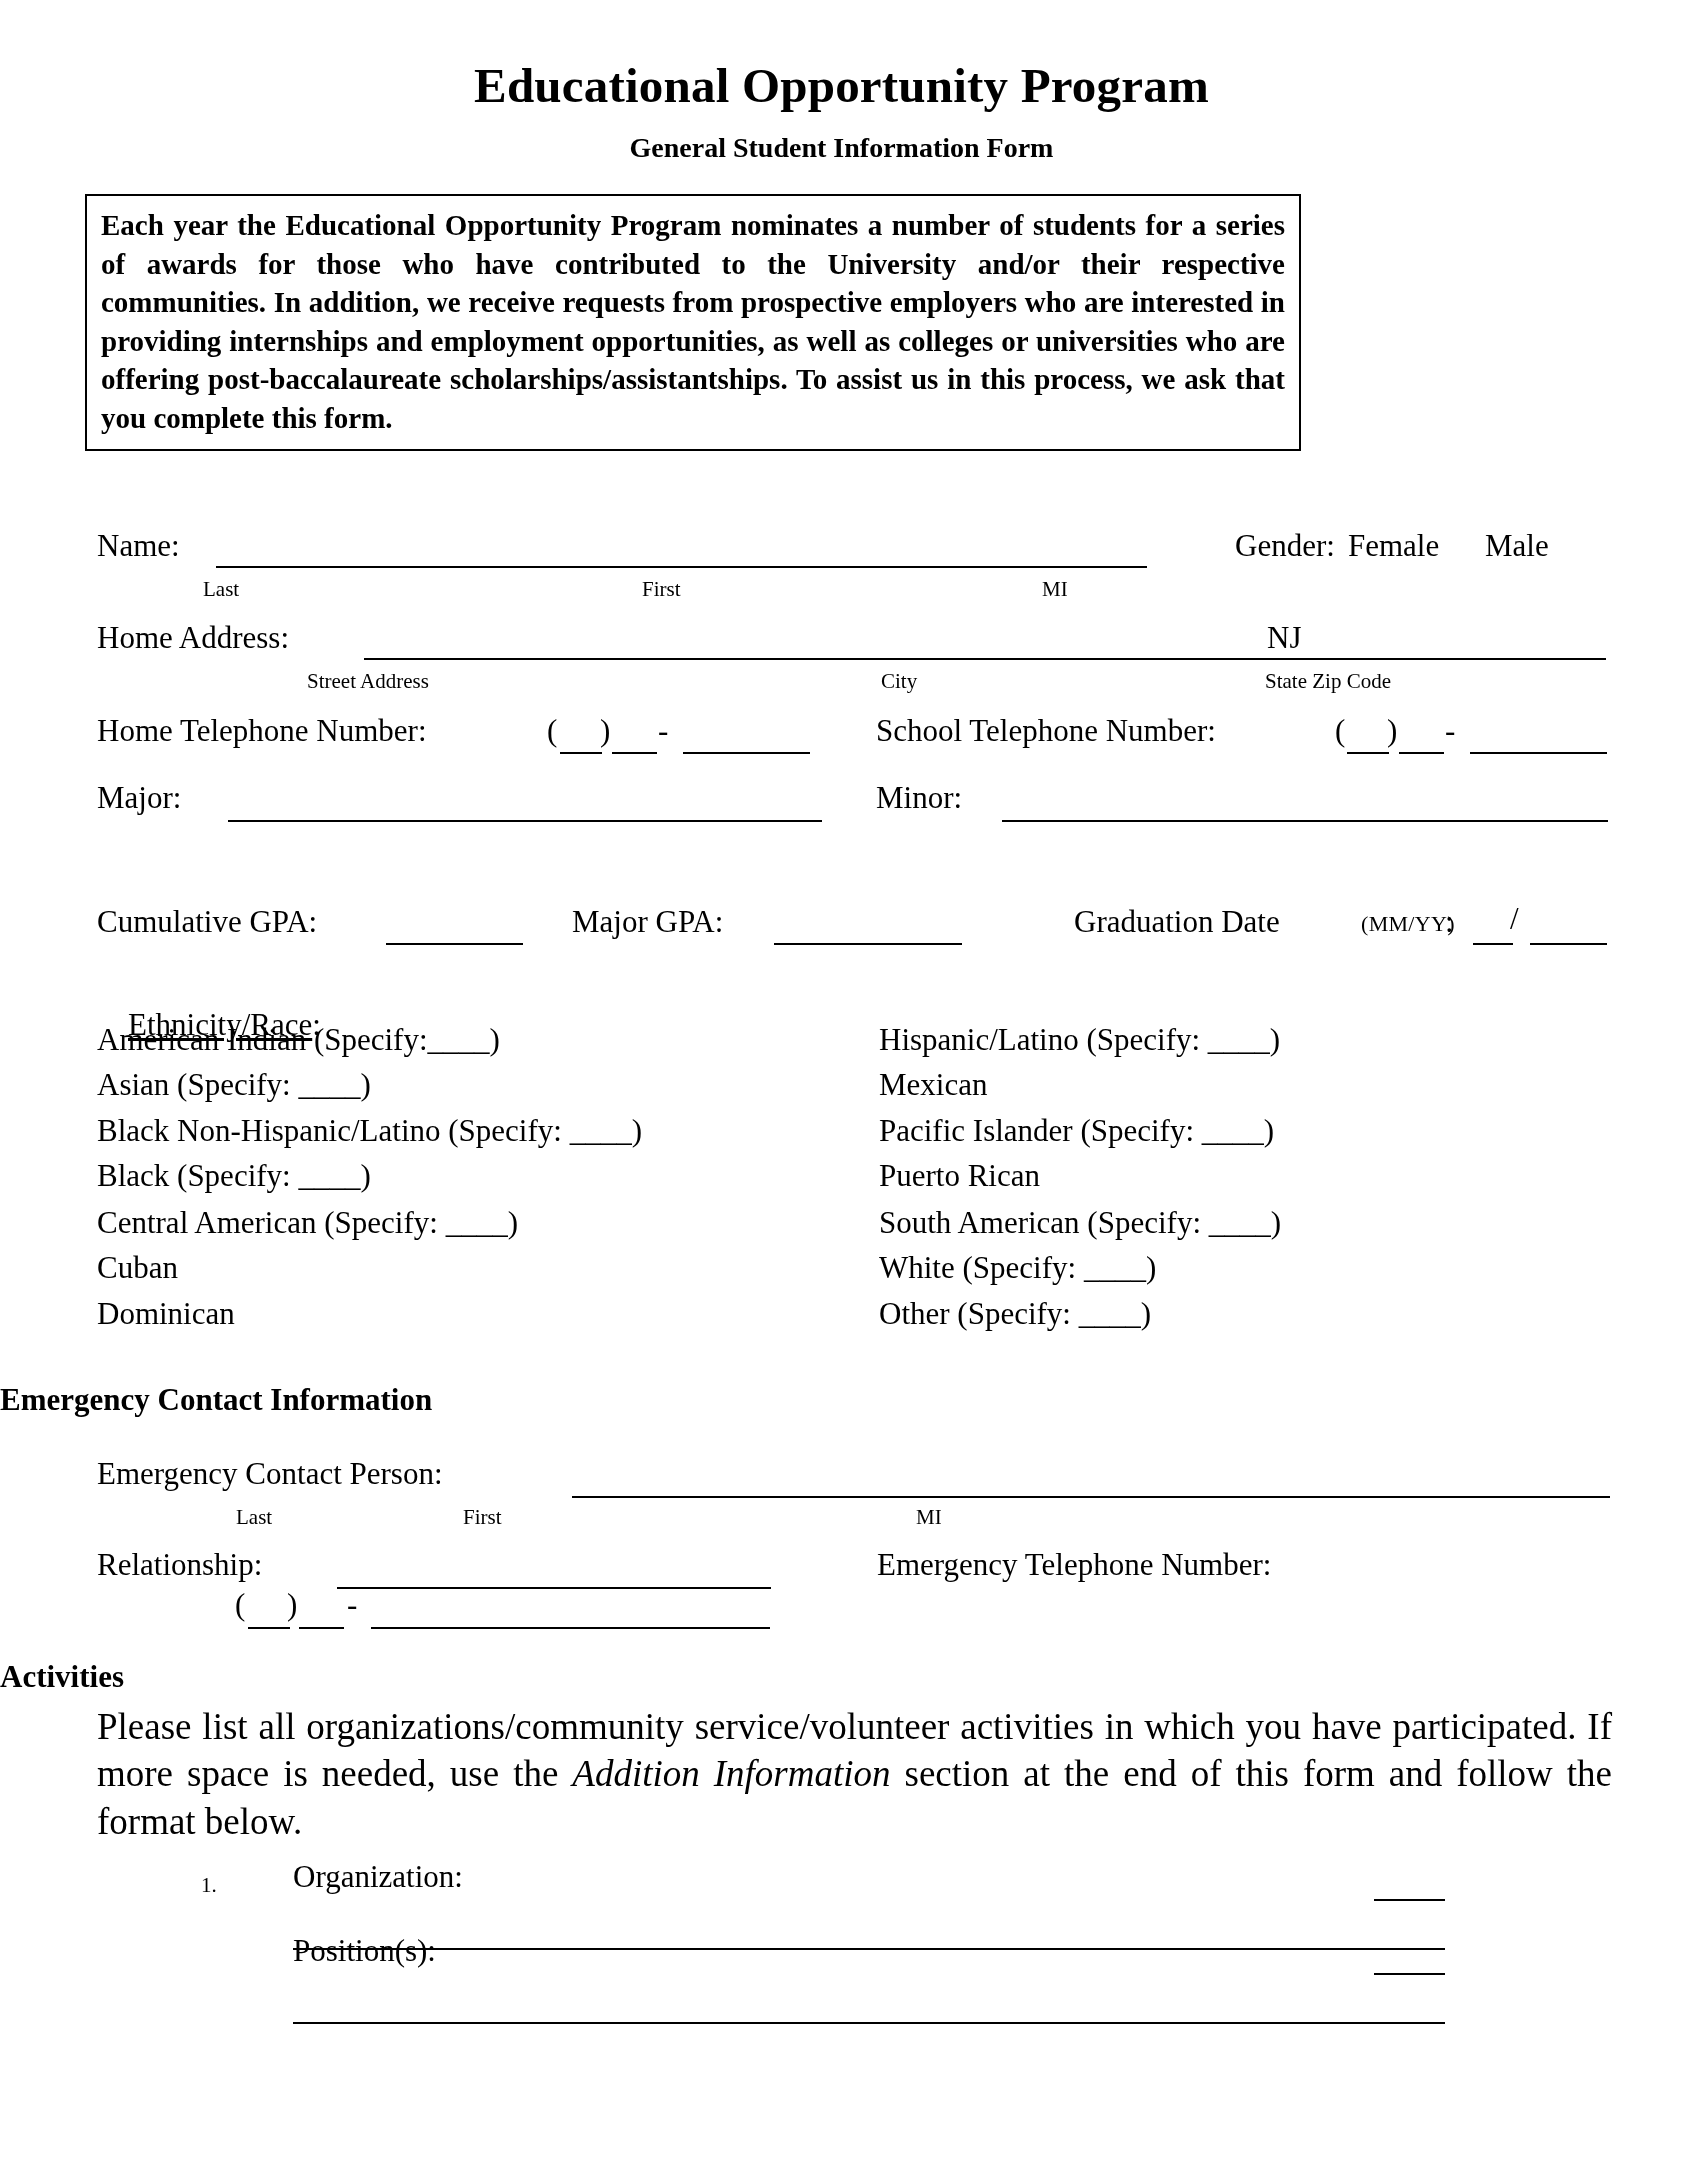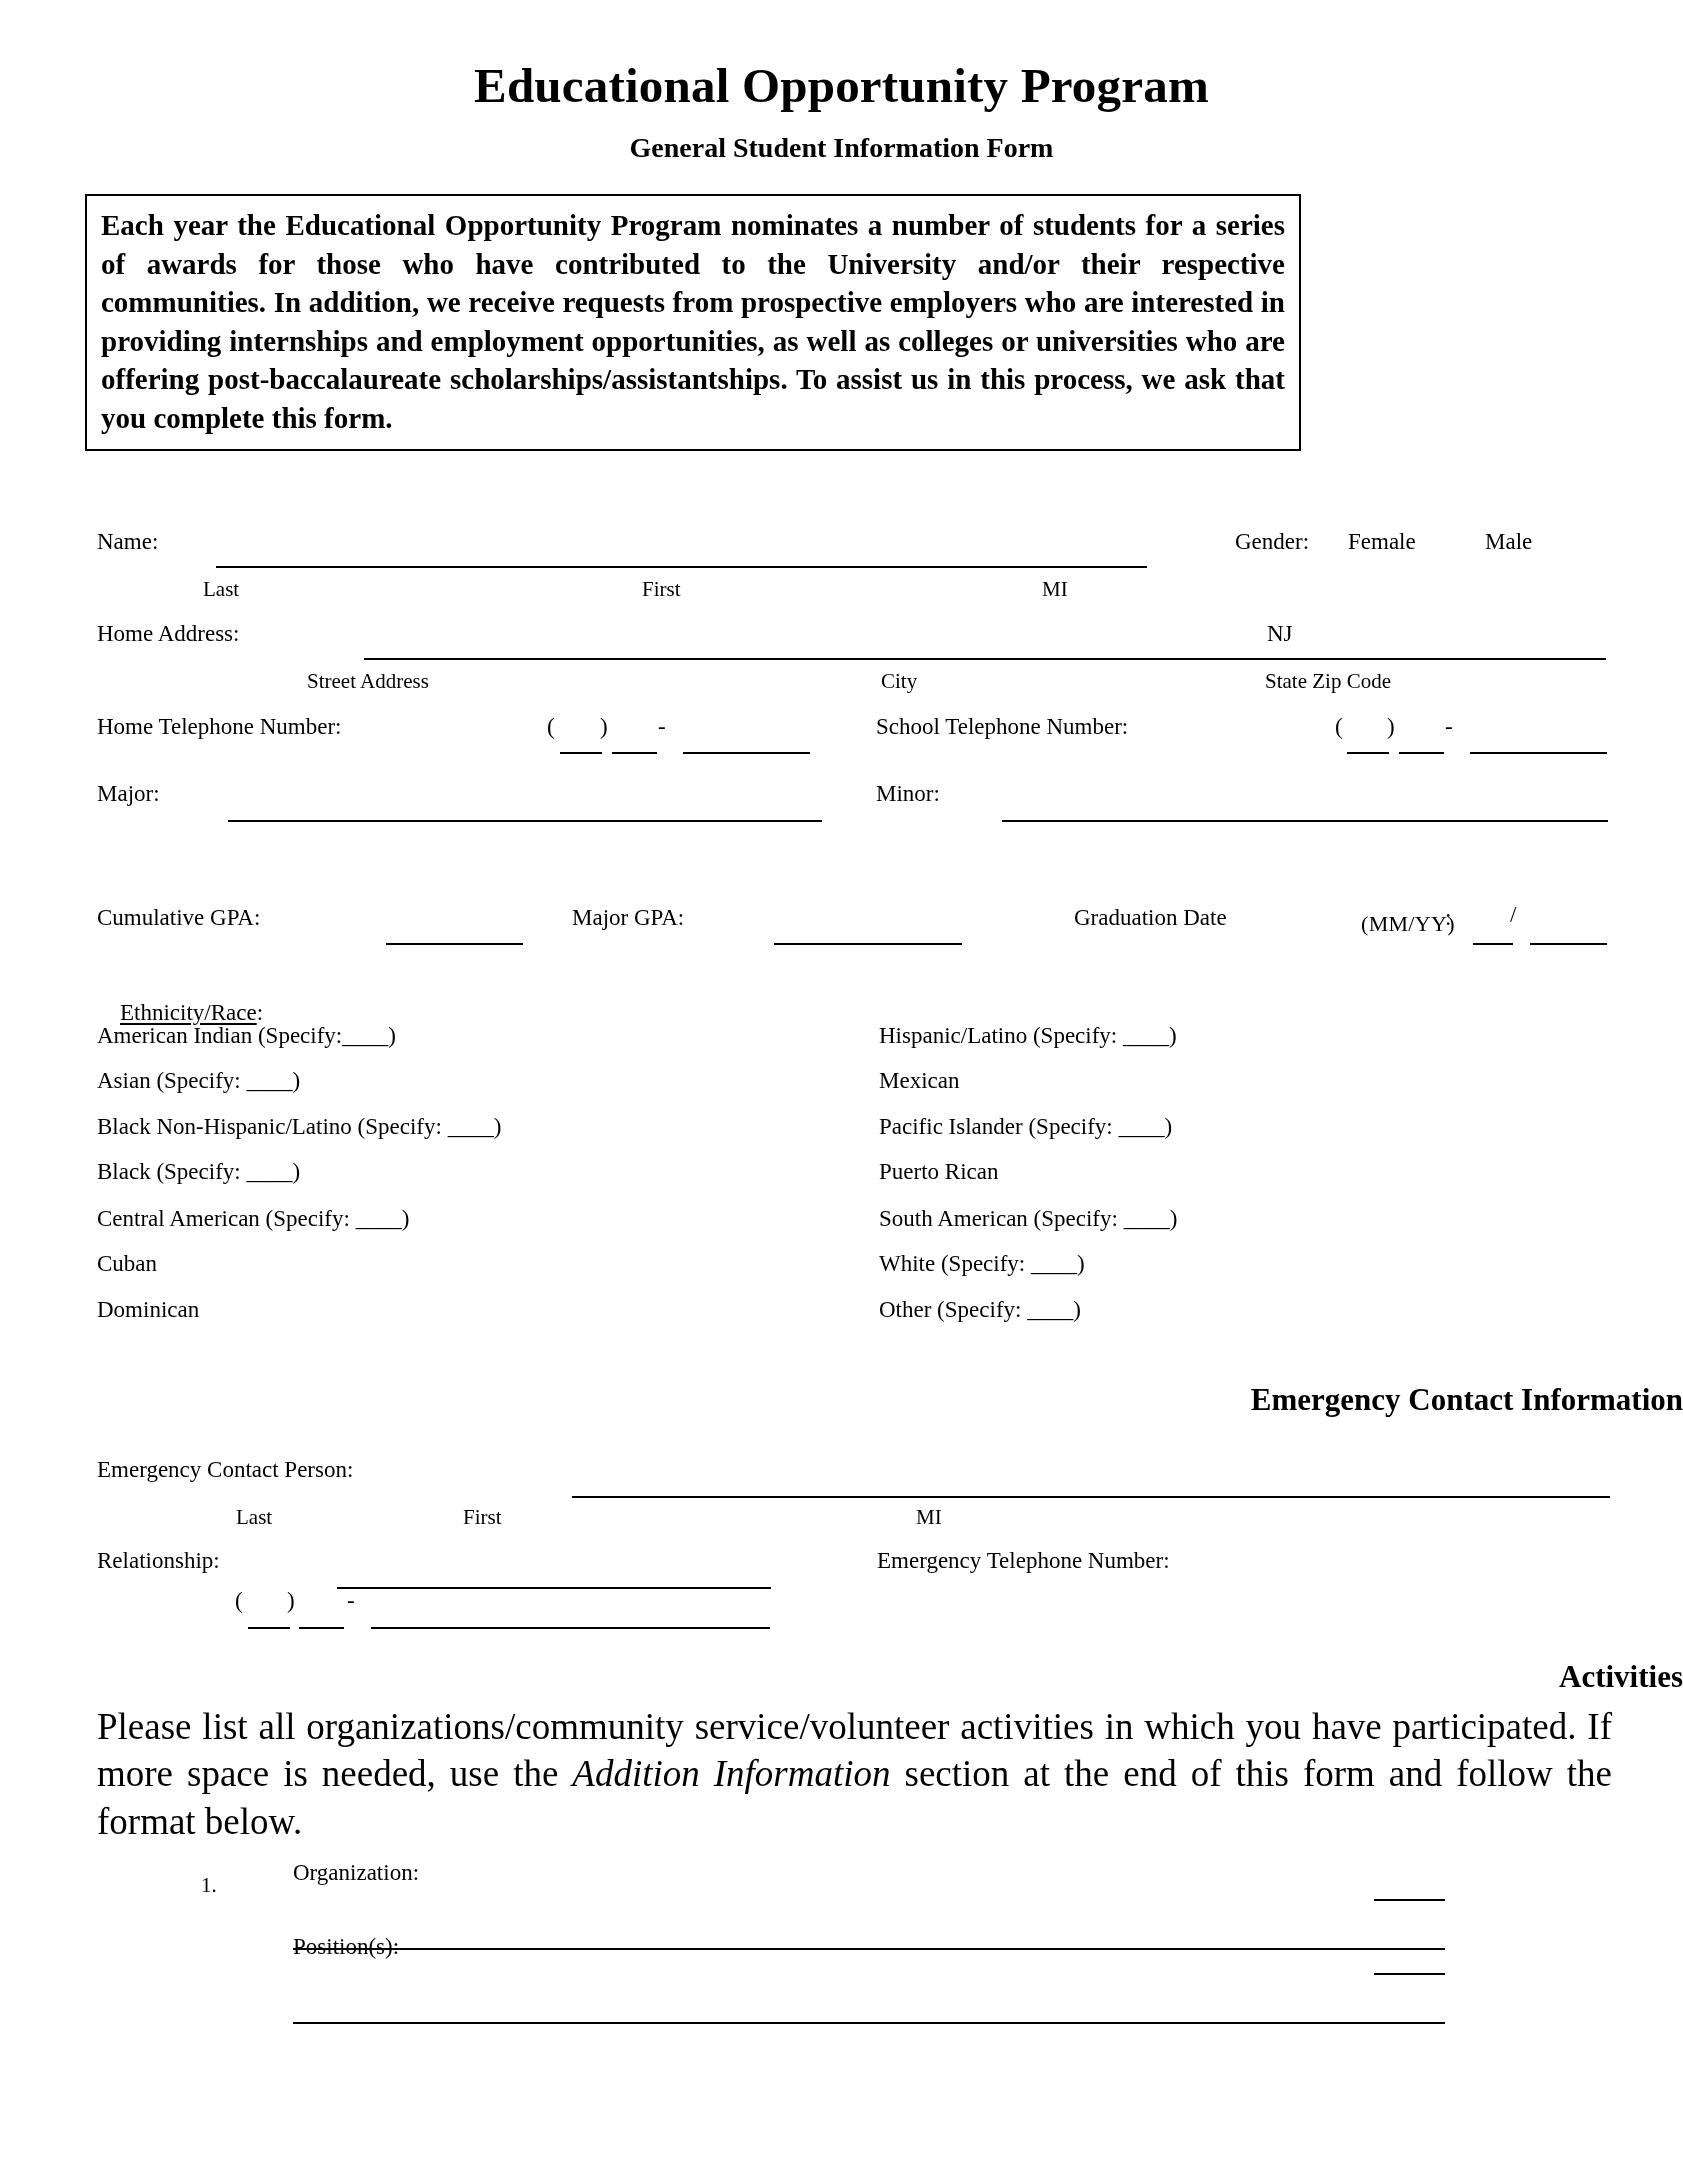--- a/index.html
+++ b/index.html
@@ -56,21 +56,21 @@
     line-height: 1.33;
     text-align: justify;
     text-align-last: left;
     hyphens: none;
     margin: 0;
   }
 
   
   .lbl {
     position: absolute;
-    font-size: 23px;
+    font-size: 31px;
     line-height: 1;
     white-space: pre;
   }
   .sublbl {
     position: absolute;
     font-size: 21px;
     line-height: 1;
     white-space: pre;
   }
   .rule {
@@ -84,21 +84,21 @@
   }
   .ital { font-style: italic; }
   .uline-label {
     text-decoration: underline;
     text-underline-offset: 3px;
   }
   .section-head {
     position: absolute;
     width: 1683px;
     left: 0;
-    text-align: right;
+    text-align: left;
     font-size: 31px;
     font-weight: bold;
     line-height: 1;
   }
   .para {
     position: absolute;
     font-size: 37px;
     line-height: 1.28;
     text-align: justify;
     text-align-last: left;

